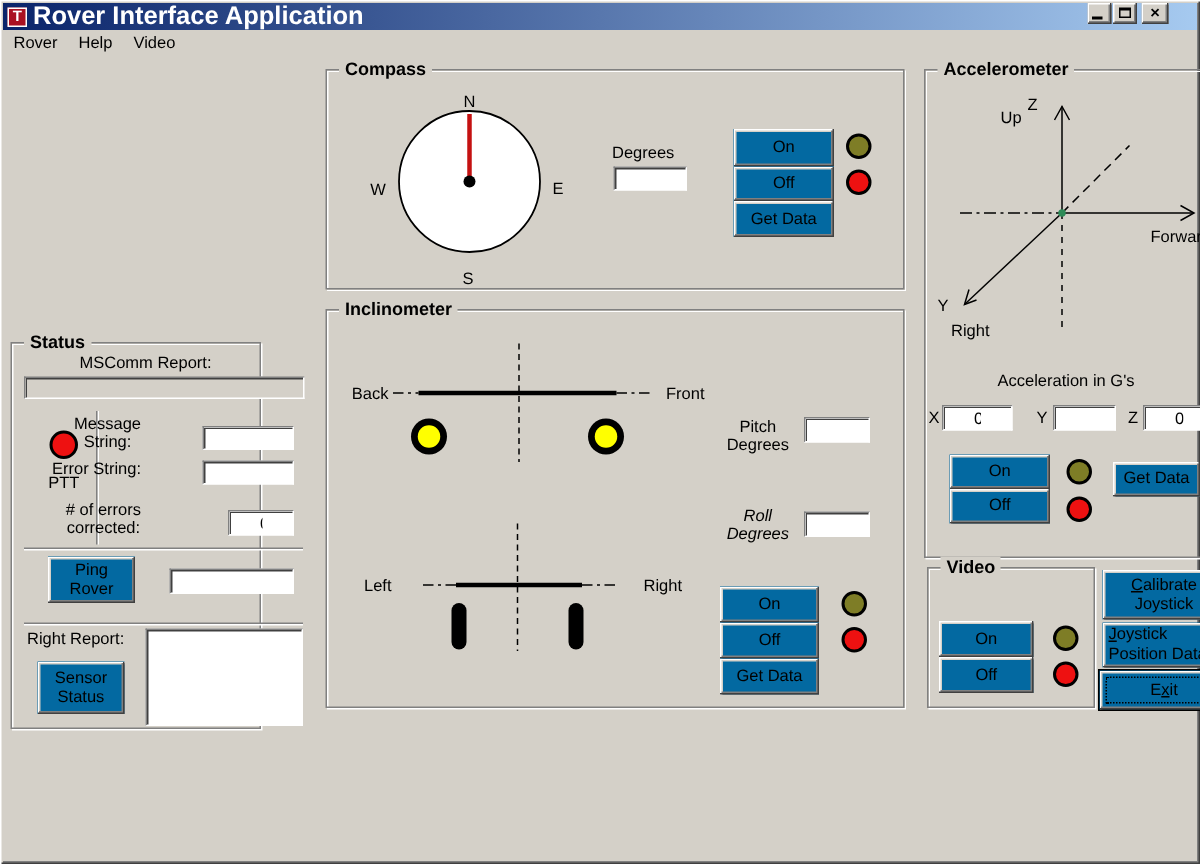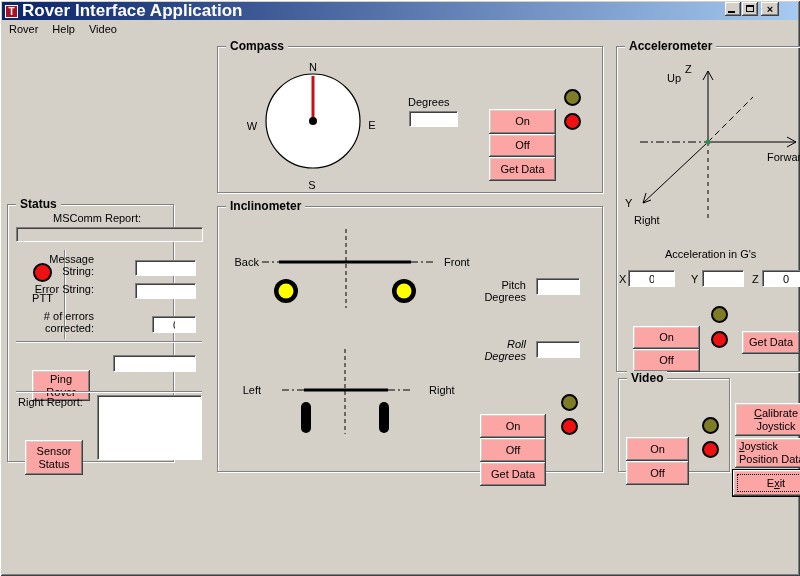--- a/index.html
+++ b/index.html
@@ -25,36 +25,36 @@
                    border:1px solid #000; border-top-width:2px; background:#d4d0c8; }
 
   .menubar { position:absolute; left:2px; top:20px; right:2px; height:18px; display:flex; align-items:center; }
   .menu-item { padding:2px 7px; }
 
   .group { position:absolute; border:1px solid #808080;
            box-shadow: inset 1px 1px 0 #ffffff, 1px 1px 0 #ffffff; }
   .group-label { position:absolute; top:-8px; left:8px; background:#d4d0c8; padding:0 4px;
                  font-weight:bold; font-size:12px; white-space:nowrap; }
 
-  .btn { position:absolute; background:#fca5a5; display:flex; align-items:center; justify-content:center;
+  .btn { position:absolute; background:#0369a1; display:flex; align-items:center; justify-content:center;
          text-align:center; box-shadow: inset -1px -1px 0 #404040, inset 1px 1px 0 #ffffff,
-         inset -2px -2px 0 #808080, inset 2px 2px 0 #d4d0c8; cursor:default; line-height:13px;margin-top:23px; }
+         inset -2px -2px 0 #808080, inset 2px 2px 0 #d4d0c8; cursor:default; line-height:13px; }
   .btn-default { border:1px solid #000; }
   .focus-rect { position:absolute; left:4px; right:4px; top:4px; bottom:4px; border:1px dotted #000; }
 
   .sunken, .sunken-gray, .sunken-box {
          position:absolute; background:#fff; border:1px solid;
          border-color:#808080 #ffffff #ffffff #808080;
          box-shadow: inset 1px 1px 0 #404040; }
   input.sunken { font-family:"Liberation Sans","DejaVu Sans",sans-serif; font-size:11px; padding:1px 20px; outline:none; }
   .sunken-gray { background:#d4d0c8; }
   .num-right { text-align:right; }
 
   .label { position:absolute; white-space:nowrap; }
-  .label-r { position:absolute; text-align:right; white-space:pre-line; line-height:12px; }
+  .label-r { position:absolute; text-align:center; white-space:pre-line; line-height:12px; }
   .preline { white-space:pre-line; }
 
   .led { position:absolute; width:17px; height:17px; border-radius:50%; border:2px solid #000; }
 
   .etch-h { position:absolute; height:0; border-top:1px solid #808080; border-bottom:1px solid #ffffff; }
   .etch-v { position:absolute; width:0; border-left:1px solid #808080; border-right:1px solid #ffffff; }
 
   .scrollbar { position:absolute; top:1px; right:1px; bottom:1px; width:16px; background:#ece9d8; }
   .scrollbtn { position:absolute; left:0; width:16px; height:15px; background:#d4d0c8; font-size:7px;
                display:flex; align-items:center; justify-content:center;
@@ -85,21 +85,21 @@
       </div>
   </div>
 
   <div class="menubar">
     <div class="menu-item">Rover</div>
     <div class="menu-item">Help</div>
     <div class="menu-item">Video</div>
   </div>
 
 
-  <div class="group" style="left:7px; top:204px; width:167px; height:258px;">
+  <div class="group" style="left:7px; top:228px; width:167px; height:258px;">
     <div class="group-label">Status</div>
     <div class="label" style="left:10px; top:7px;padding-left:35px;">MSComm Report:</div>
     <input class="sunken sunken-gray" style="left: 8px; top: 22px; width: 187px; height: 15px;" value="">
     <div class="etch-v" style="left:56px; top:45px; height:89px;"></div>
     <div class="led" style="left: 25px; top: 58px; width: 19px; height: 19px; background: rgb(238, 17, 17);"></div>
     <div class="label" style="left:22px; top:87px; width:25px; text-align:center;">PTT</div>
     <div class="label-r" style="right:79px; top:48px;">Message
 String:</div>
     <input class="sunken" style="left: 127px; top: 55px; width: 61px; height: 16px;" value="">
     <div class="label-r" style="right:79px; top:78px;">Error String:</div>

